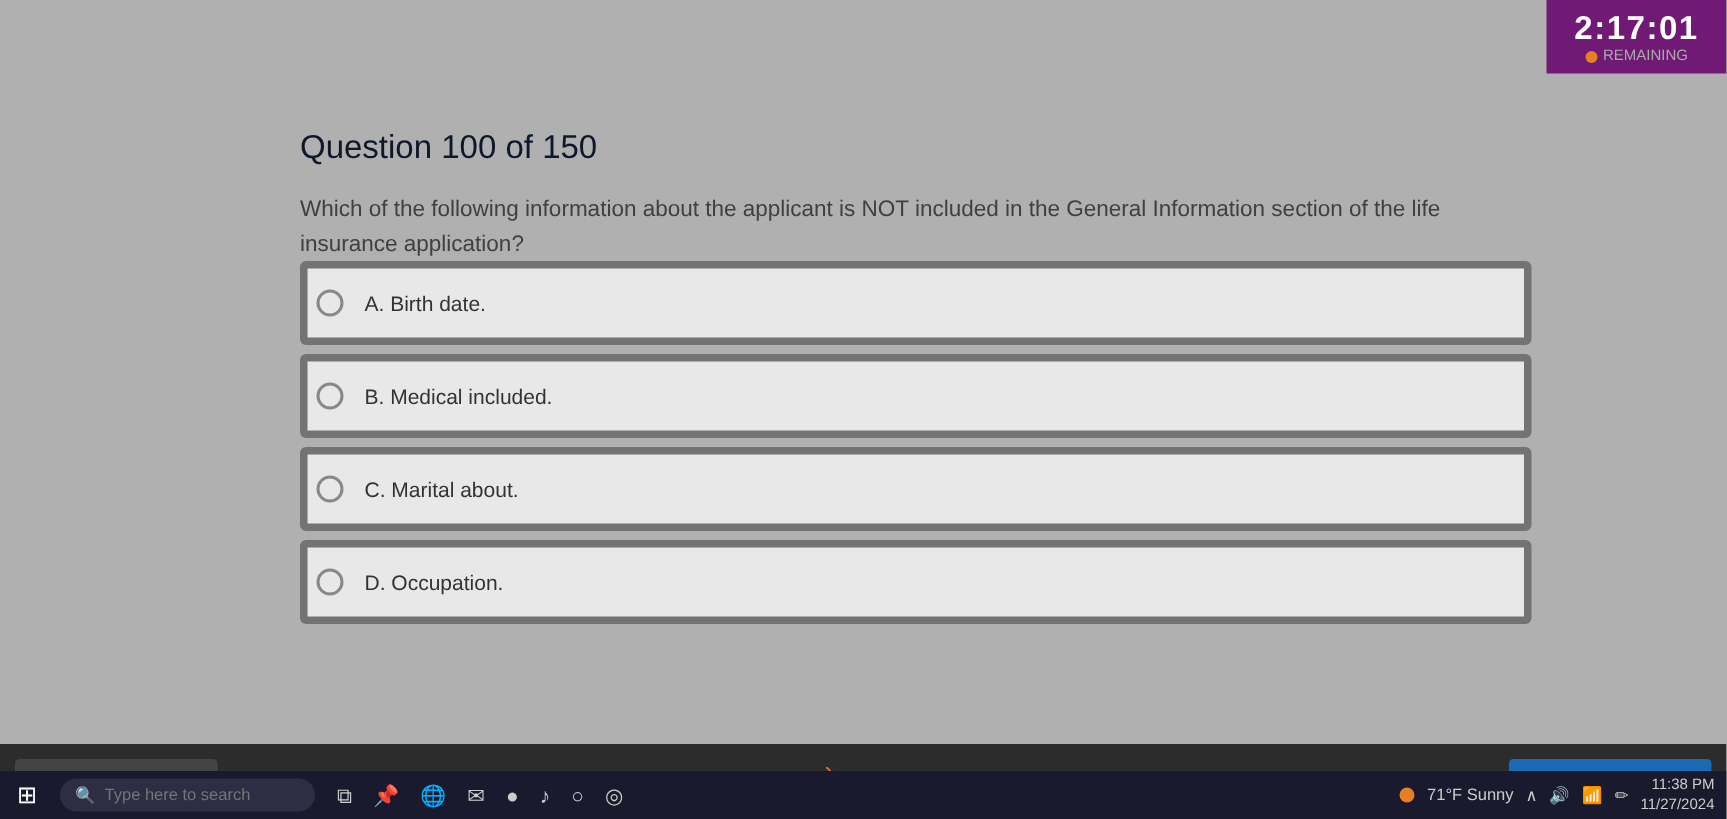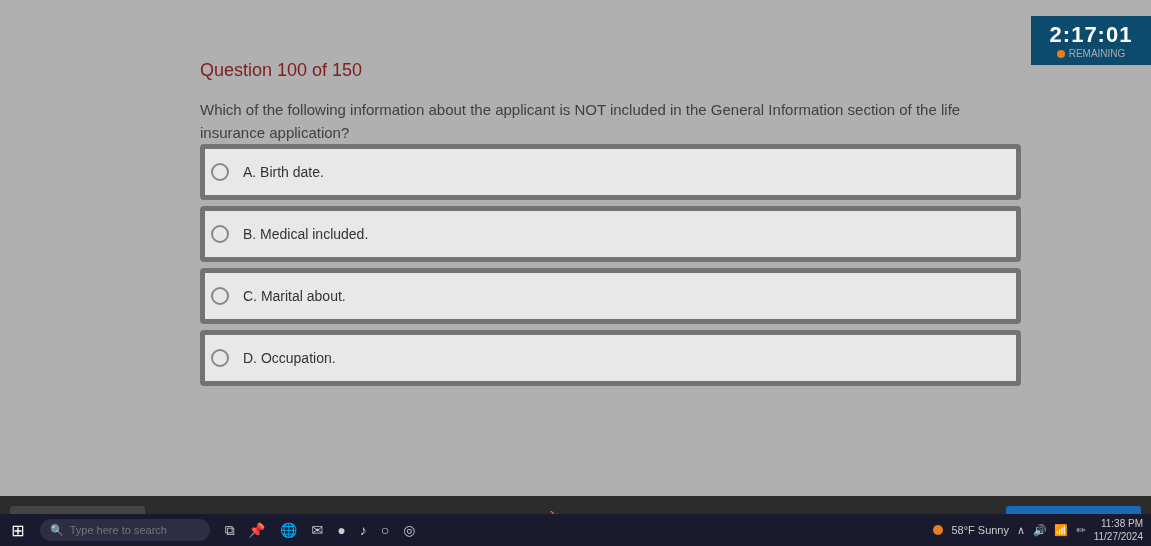--- a/index.html
+++ b/index.html
@@ -8,26 +8,26 @@
       height: 546px;
       background: #b0b0b0;
       font-family: 'Segoe UI', Arial, sans-serif;
       overflow: hidden;
       position: relative;
     }
 
     
     .timer-area {
       position: absolute;
-      top: 16px;
+      top: 0;
       right: 0;
       width: 120px;
       text-align: center;
       padding: 6px 10px;
-      background: #0c4a6e;
+      background: #701a75;
       color: white;
     }
     .timer-value {
       font-size: 22px;
       font-weight: bold;
       letter-spacing: 1px;
     }
     .timer-label {
       font-size: 10px;
       color: #aaa;
@@ -47,23 +47,24 @@
     
     .main-content {
       position: absolute;
       top: 60px;
       left: 200px;
       right: 130px;
       bottom: 60px;
     }
 
     .question-number {
-      font-size: 18px;
-      color: #7f1d1d;
+      font-size: 22px;
+      color: #0f172a;
       margin-bottom: 18px;
+      margin-top: 25px;
     }
 
     .question-text {
       font-size: 15px;
       color: #404040;
       line-height: 1.5;
     }
 
     
     .options-list {
@@ -295,21 +296,21 @@
     <span class="taskbar-icon">📌</span>
     <span class="taskbar-icon">🌐</span>
     <span class="taskbar-icon">✉</span>
     <span class="taskbar-icon">●</span>
     <span class="taskbar-icon">♪</span>
     <span class="taskbar-icon">○</span>
     <span class="taskbar-icon">◎</span>
   </div>
   <div class="taskbar-right">
     <span class="weather-dot"></span>
-    <span>58°F  Sunny</span>
+    <span>71°F  Sunny</span>
     <span>∧</span>
     <span>🔊</span>
     <span>📶</span>
     <span>✏</span>
     <div class="clock-display">
       <div>11:38 PM</div>
       <div>11/27/2024</div>
     </div>
   </div>
 </div>

